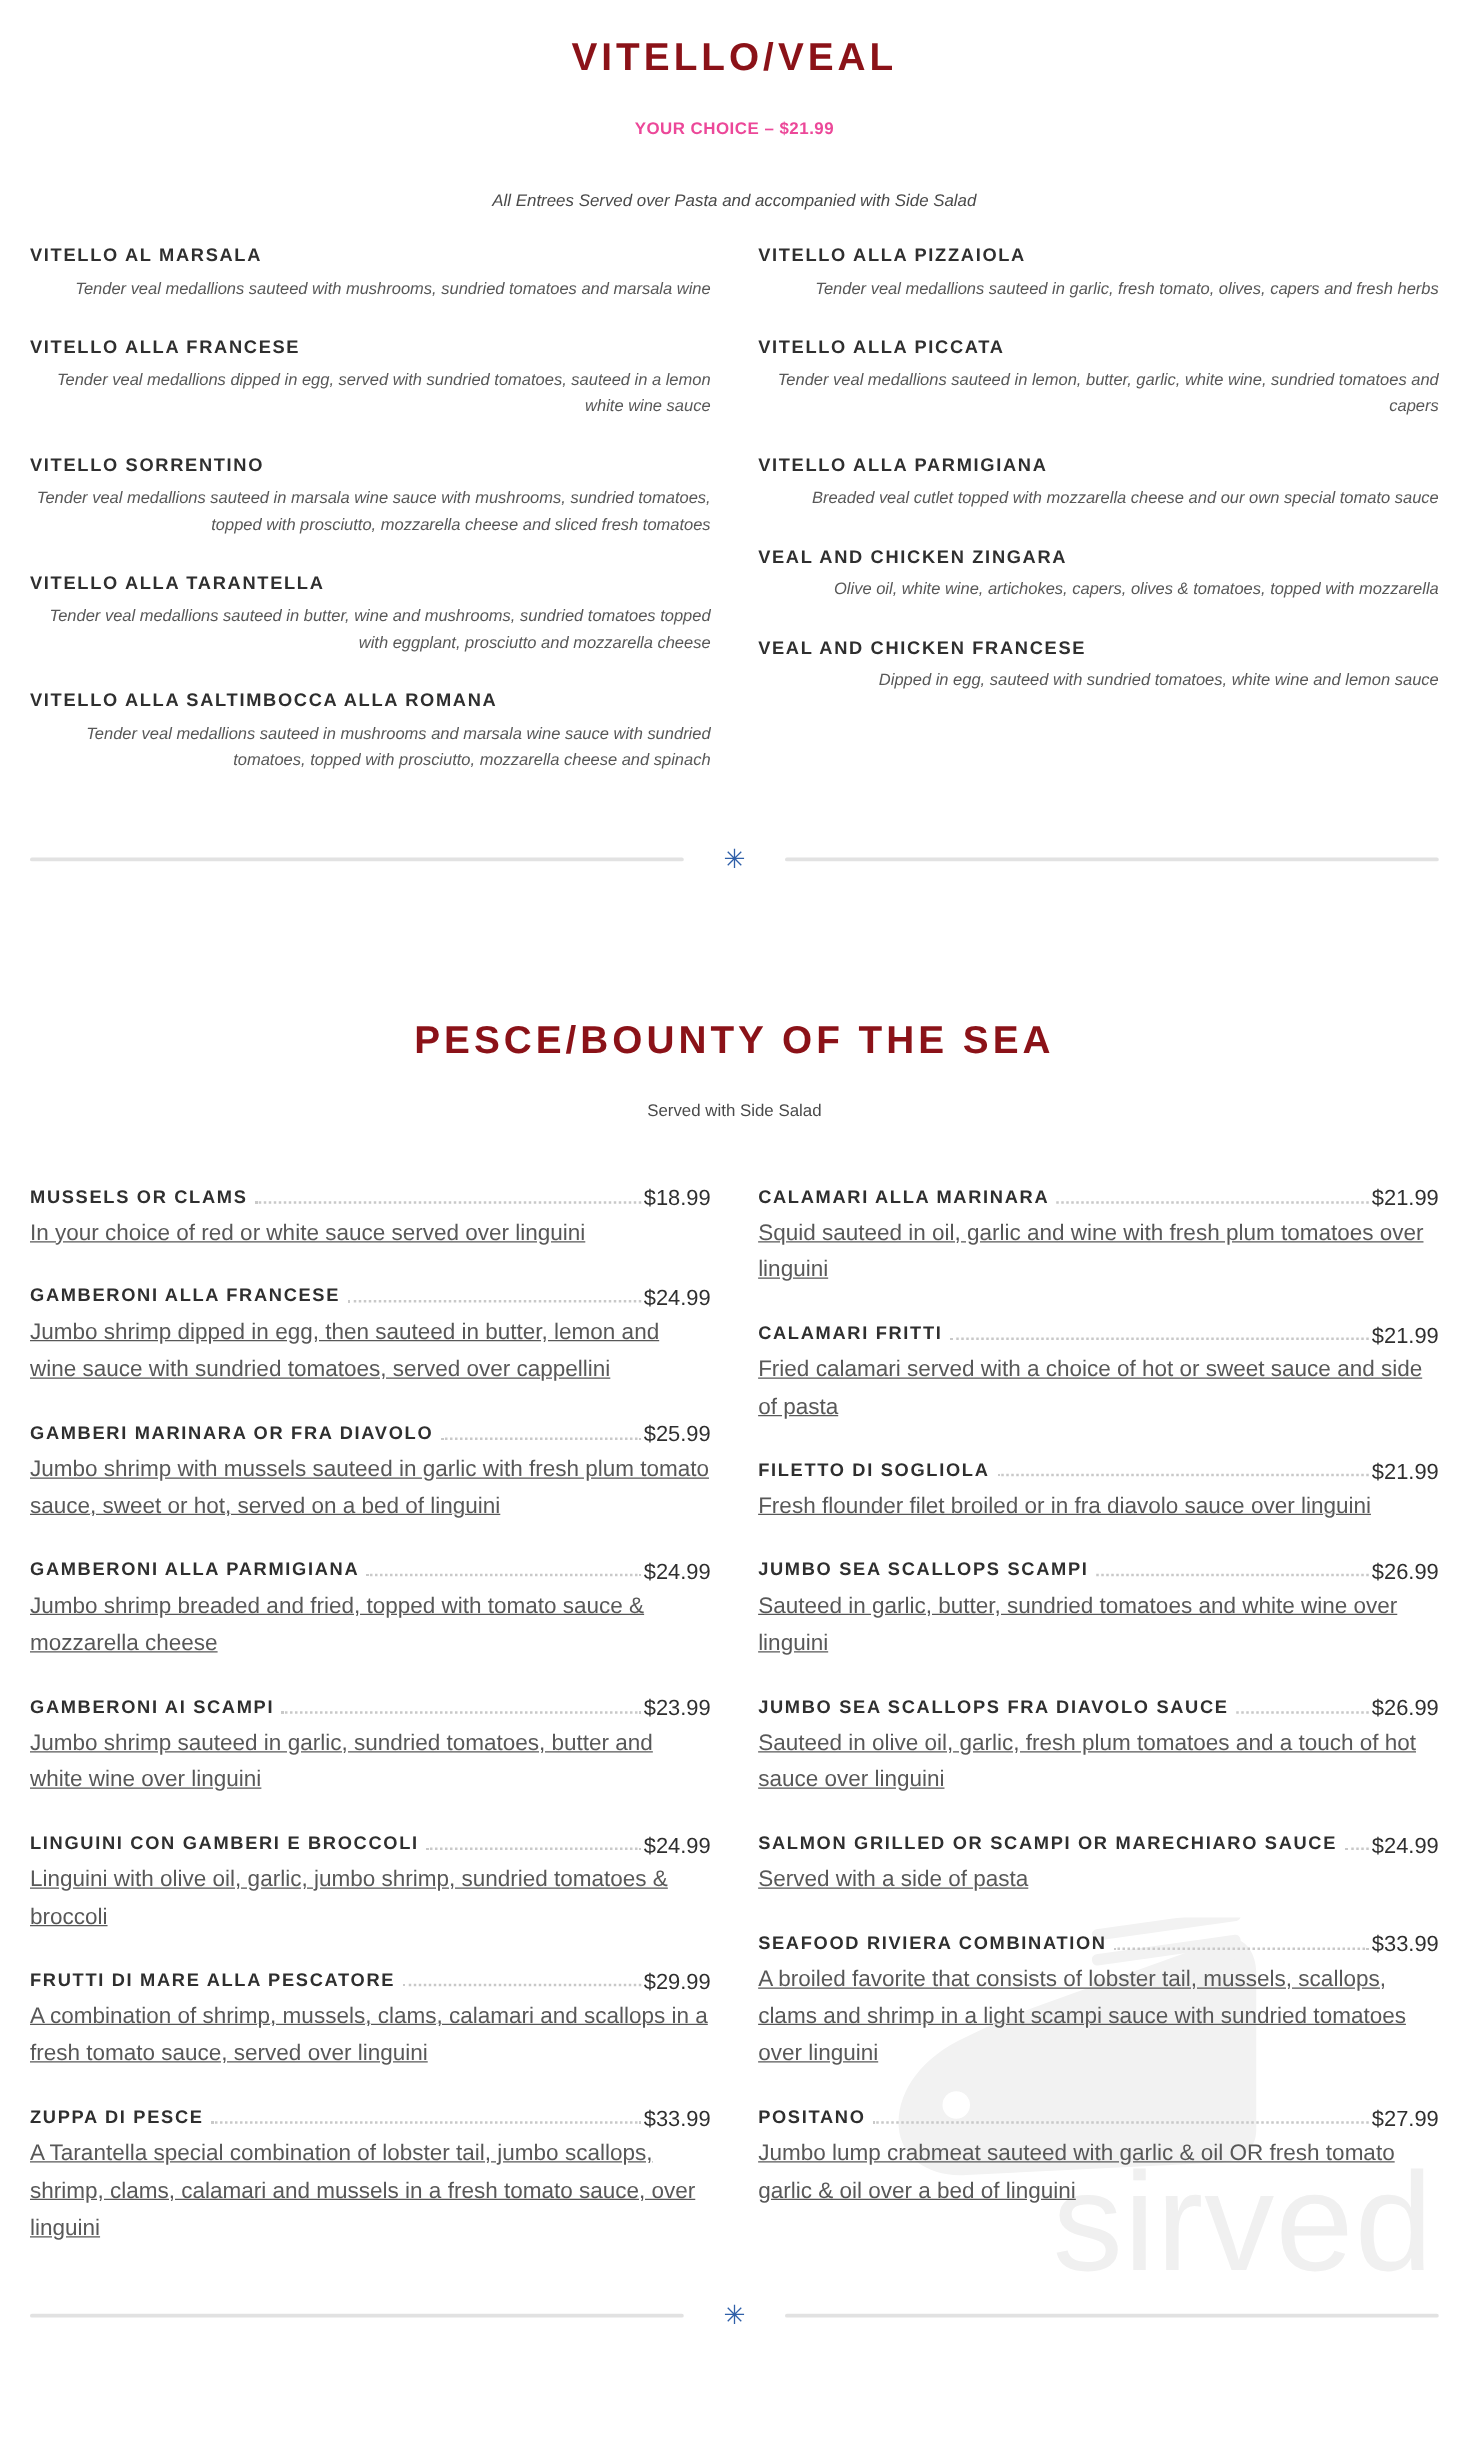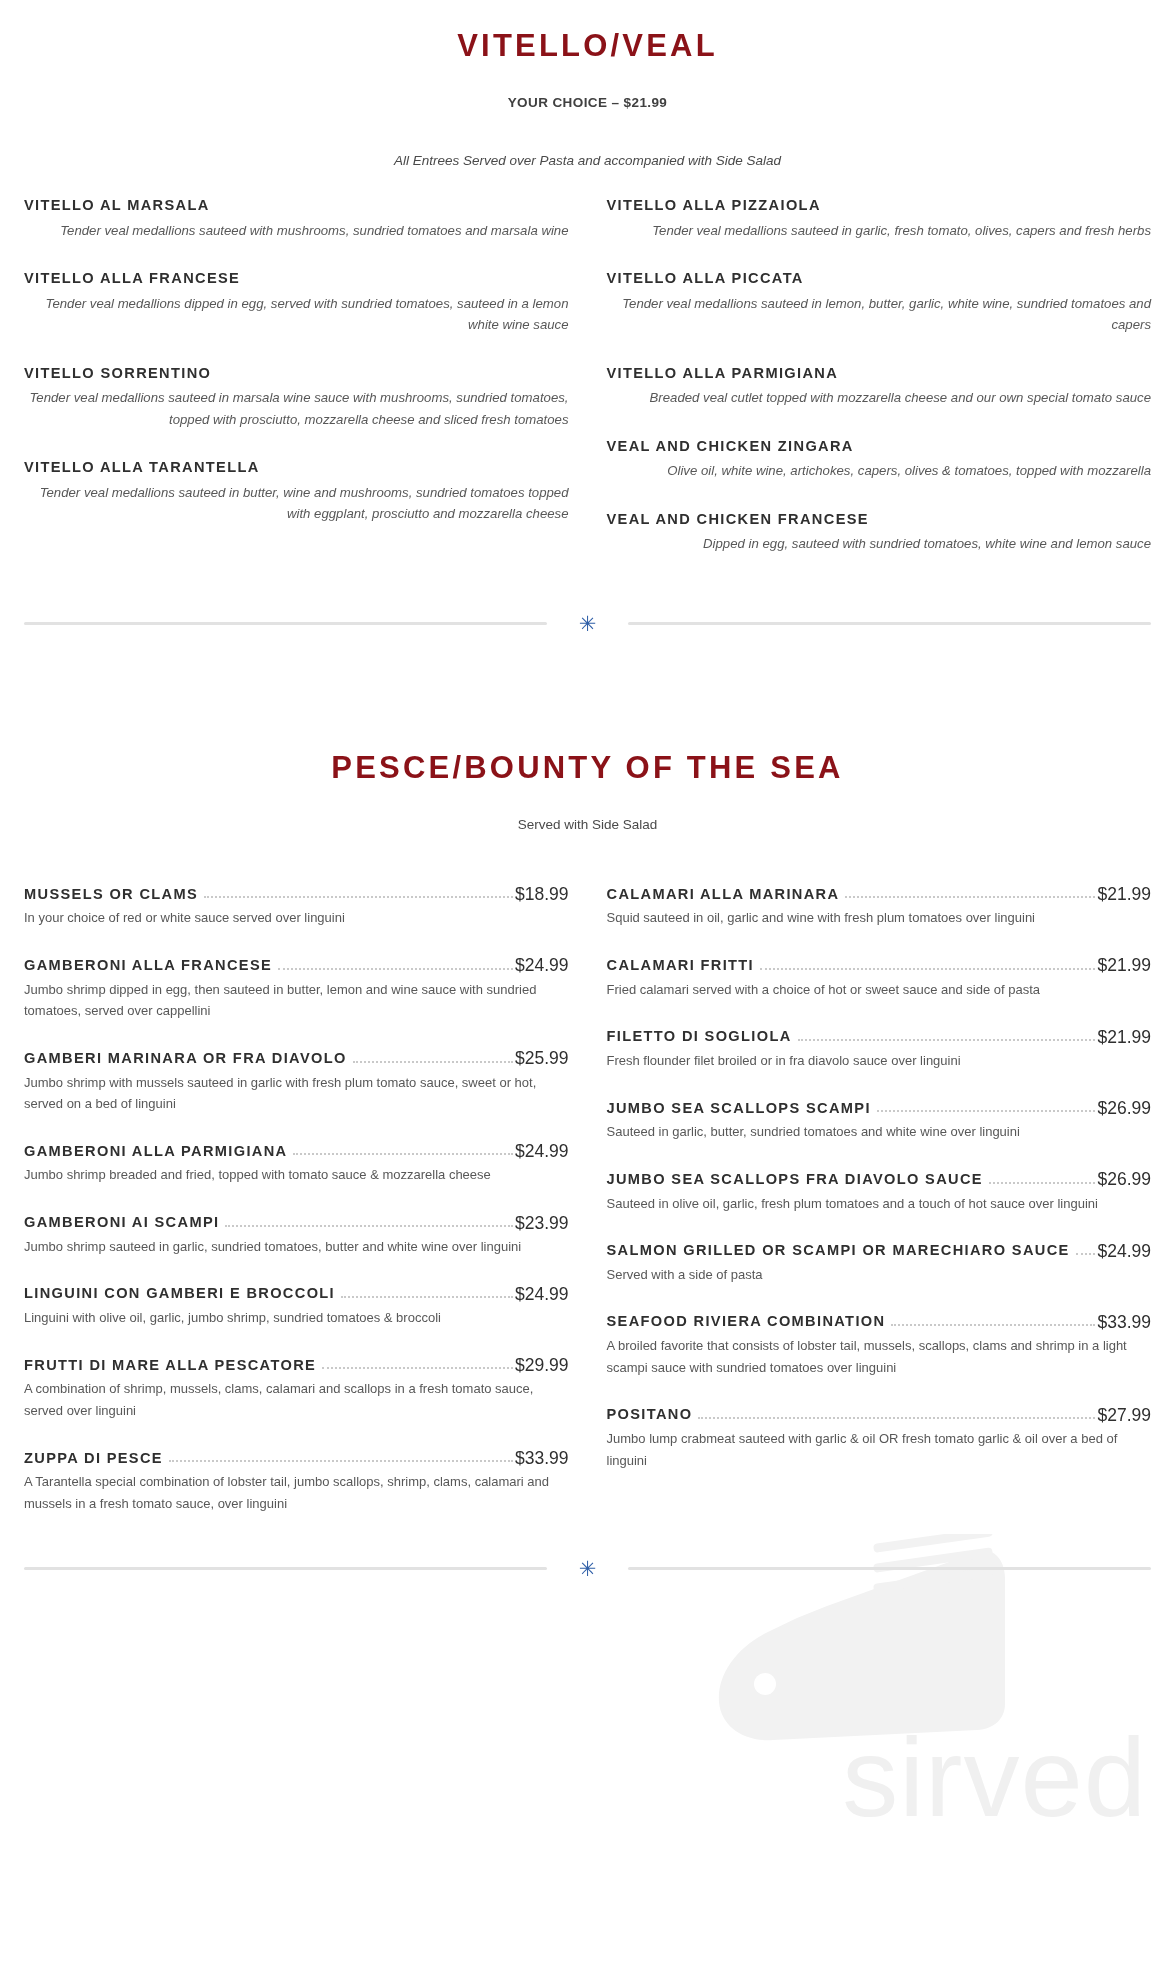--- a/index.html
+++ b/index.html
@@ -48,21 +48,21 @@
   .section-title {
     text-align: center;
     color: #8b1218;
     font-size: 31px;
     font-weight: bold;
     letter-spacing: 3.2px;
     padding-top: 28px;
   }
   .section-subtitle {
     text-align: center;
-    color: #404040;
+    color: #ec4899;
     font-size: 13.5px;
     font-weight: bold;
     letter-spacing: 0.4px;
     margin-top: 31px;
   }
   .section-note {
     text-align: center;
     color: #4a4a4a;
     font-size: 13.5px;
     font-style: italic;
@@ -128,24 +128,25 @@
   }
   .pitem-price {
     font-size: 17.5px;
     color: #2f2f2f;
     font-weight: normal;
     flex: 0 0 auto;
     line-height: 1.1;
     letter-spacing: 0px;
   }
   .pitem-desc {
-    font-size: 13px;
+    font-size: 18px;
     color: #585858;
     line-height: 1.66;
     margin-top: 3px;
+    text-decoration: underline;
   }
 
   
   .divider {
     display: flex;
     align-items: center;
     padding: 0 24px;
     margin-top: 30px;
   }
   .divider .bar {
@@ -204,20 +205,24 @@
           <div class="item-desc">Tender veal medallions dipped in egg, served with sundried tomatoes, sauteed in a lemon white wine sauce</div>
         </div>
         <div class="item">
           <div class="item-name">VITELLO SORRENTINO</div>
           <div class="item-desc">Tender veal medallions sauteed in marsala wine sauce with mushrooms, sundried tomatoes, topped with prosciutto, mozzarella cheese and sliced fresh tomatoes</div>
         </div>
         <div class="item">
           <div class="item-name">VITELLO ALLA TARANTELLA</div>
           <div class="item-desc">Tender veal medallions sauteed in butter, wine and mushrooms, sundried tomatoes topped with eggplant, prosciutto and mozzarella cheese</div>
         </div>
+        <div class="item">
+          <div class="item-name">VITELLO ALLA SALTIMBOCCA ALLA ROMANA</div>
+          <div class="item-desc">Tender veal medallions sauteed in mushrooms and marsala wine sauce with sundried tomatoes, topped with prosciutto, mozzarella cheese and spinach</div>
+        </div>
       </div>
 
       <div class="col">
         <div class="item">
           <div class="item-name">VITELLO ALLA PIZZAIOLA</div>
           <div class="item-desc">Tender veal medallions sauteed in garlic, fresh tomato, olives, capers and fresh herbs</div>
         </div>
         <div class="item">
           <div class="item-name">VITELLO ALLA PICCATA</div>
           <div class="item-desc">Tender veal medallions sauteed in lemon, butter, garlic, white wine, sundried tomatoes and capers</div>

